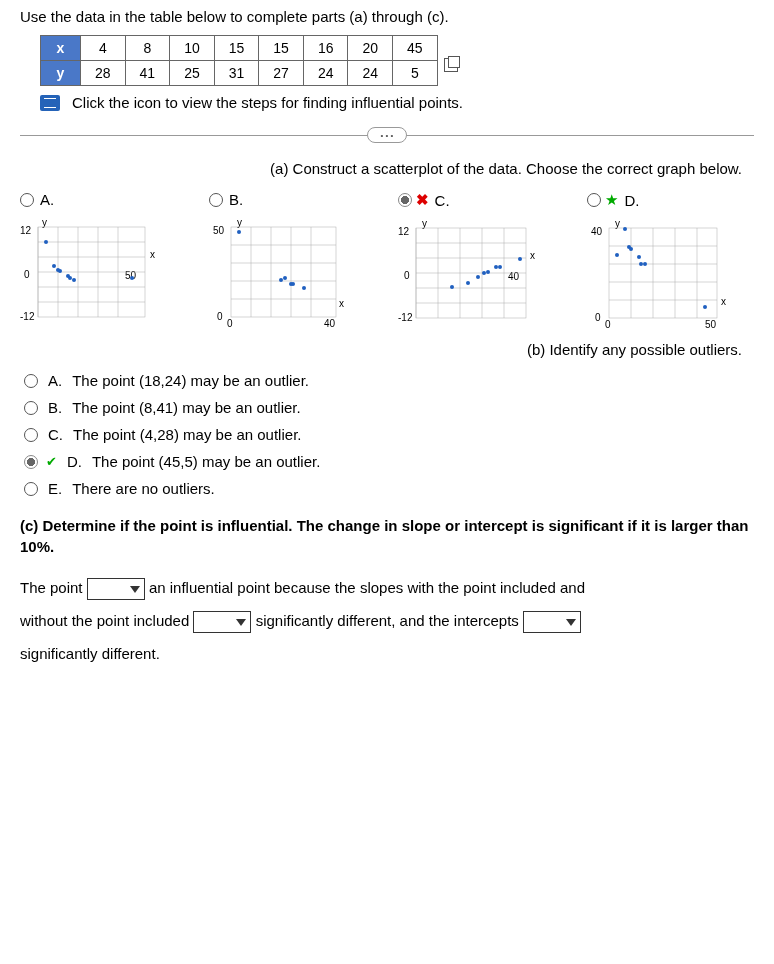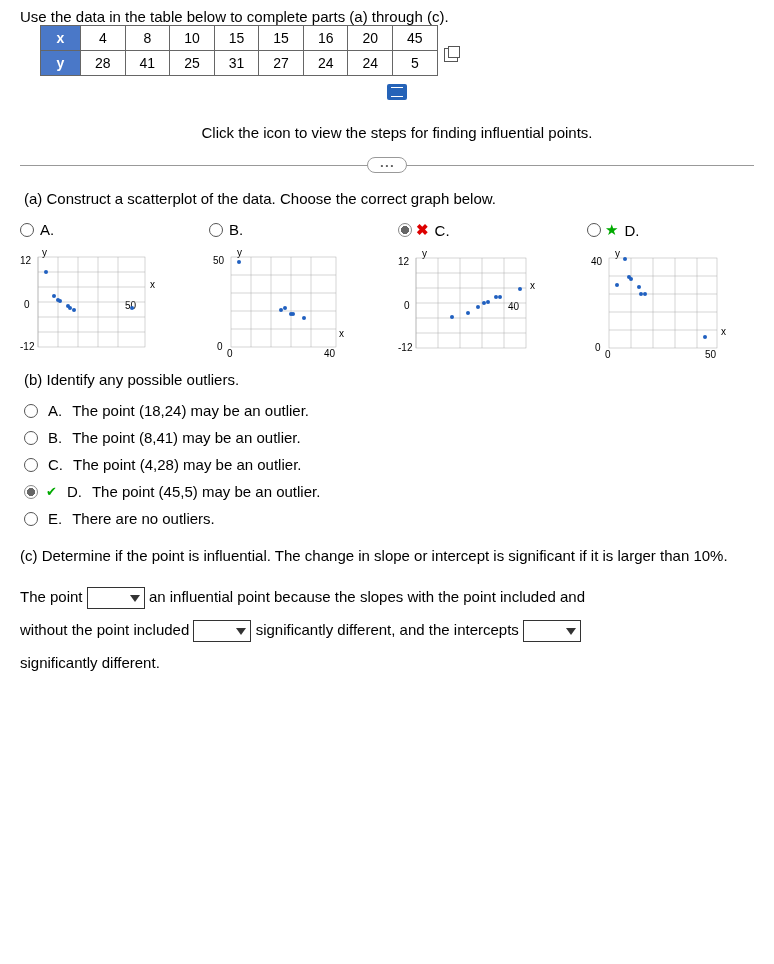--- a/index.html
+++ b/index.html
@@ -1,41 +1,41 @@
 <!DOCTYPE html>
 <html><head>
   <meta charset="utf-8">
   <style>
     * { box-sizing: border-box; margin: 0; padding: 0; }
     body { font-family: Arial, sans-serif; font-size: 15px; background: #fff; width: 774px; padding: 8px 20px; color: #000; }
-    .instruction { }
+    .instruction { margin-bottom: 10px; }
     .data-table { border-collapse: collapse; margin-left: 20px; margin-bottom: 8px; }
     .data-table td, .data-table th { border: 1px solid #666; padding: 4px 14px; text-align: center; font-size: 14px; }
     .data-table .hdr { background: #4a78c8; color: #fff; font-weight: bold; width: 40px; }
-    .step-row { display: flex; align-items: center; margin-left: 20px; gap: 24px; flex-direction: column; }
+    .step-row { display: flex; align-items: center; margin-left: 20px; gap: 12px; }
     .book-icon { width: 20px; height: 16px; background: #2563b8; border-radius: 2px; position: relative; display: inline-block; }
     .book-icon::after { content: ""; position: absolute; top: 3px; left: 4px; right: 4px; bottom: 3px; border-top: 1px solid #fff; border-bottom: 1px solid #fff; }
     .copy-icon { width: 14px; height: 14px; border: 1px solid #555; margin-left: 6px; display: inline-block; position: relative; }
     .copy-icon::after { content: ""; position: absolute; top: -3px; right: -3px; width: 10px; height: 10px; border: 1px solid #555; background: #fff; }
     hr.divider { margin: 20px 0; border: none; border-top: 1px solid #999; position: relative; }
     .dots-pill { width: 40px; height: 16px; border: 1px solid #999; border-radius: 9px; background: #fff; position: absolute; left: 50%; top: -8px; transform: translateX(-50%); display: flex; align-items: center; justify-content: center; gap: 2px; font-size: 8px; color: #555; }
-    .section { margin: 18px 4px 14px; }
+    .section { margin: 18px 12px 14px; text-align: right; }
     .opts-row { display: flex; gap: 22px; margin-top: 8px; }
     .opt-col { width: 170px; }
     .opt-head { display: flex; align-items: center; gap: 6px; margin-bottom: 4px; }
     .radio-circle { width: 14px; height: 14px; border: 1.5px solid #555; border-radius: 50%; display: inline-block; }
     .radio-circle.sel { border-color: #888; background: radial-gradient(circle,#666 0 4px,transparent 4px); }
     .mark-x { color: #d00; font-weight: bold; font-size: 15px; margin-left: -2px; }
     .mark-star { color: #0a0; font-size: 15px; margin-left: -2px; }
     .mark-check { color: #0a0; font-size: 13px; margin-left: -2px; }
     .graph { position: relative; width: 140px; height: 110px; }
     .graph svg { position: absolute; top: 0; left: 0; }
     .mc-option { display: flex; align-items: center; gap: 10px; margin: 10px 0 10px 4px; }
     .mc-letter { font-weight: normal; }
-    .para { margin: 18px 0 14px; line-height: 1.4; }
+    .para { margin: 18px 0 14px; line-height: 1.4; font-weight: bold; }
     .fill-line { line-height: 2.2; margin-top: 2px; }
     .dropdown-box { display: inline-flex; align-items: center; justify-content: flex-end; border: 1px solid #333; width: 58px; height: 22px; vertical-align: middle; padding-right: 4px; background: #fff; }
     .dd-arrow { width: 0; height: 0; border-left: 5px solid transparent; border-right: 5px solid transparent; border-top: 7px solid #333; }
     .table-wrap { display: flex; align-items: center; }
   </style>
 </head>
 <body>
 
 <div class="instruction">Use the data in the table below to complete parts (a) through (c).</div>
 

